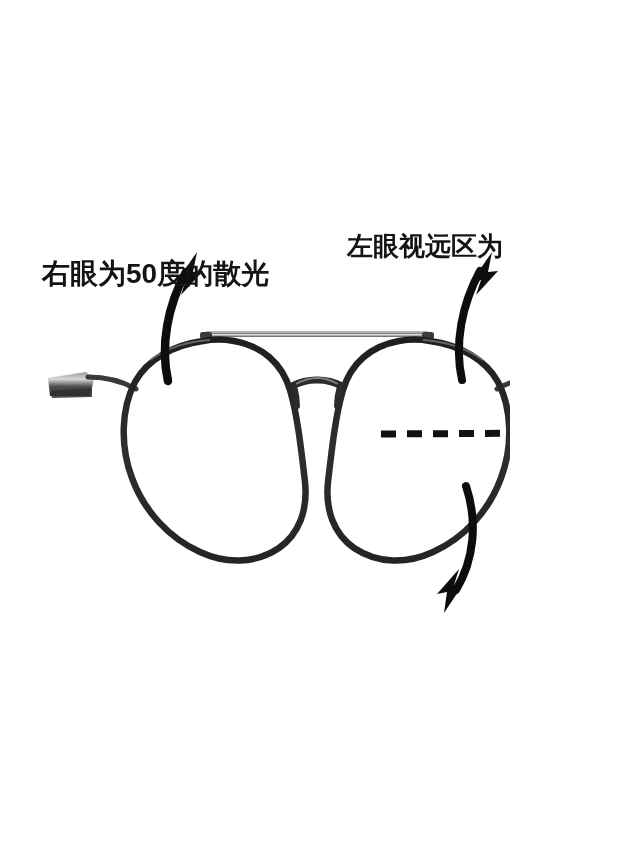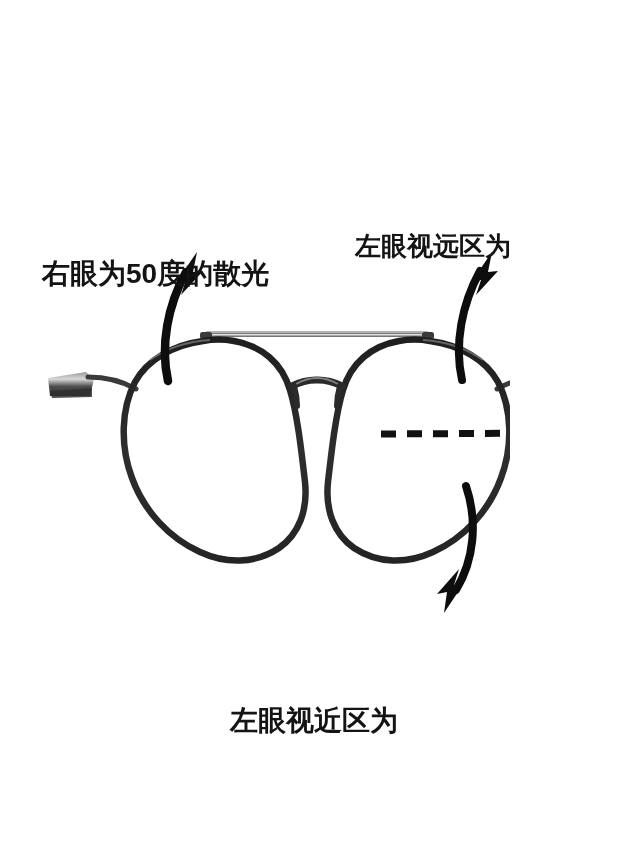--- a/index.html
+++ b/index.html
@@ -29,21 +29,20 @@
     left: 42px;
     top: 193px;
     font-size: 28px;
     text-align: left;
   }
   #label-left-distance {
     left: 347px;
     top: 171px;
     font-size: 26px;
     text-align: left;
-    margin-left: 8px;
   }
   #label-left-near {
     left: 230px;
     top: 640px;
     font-size: 28px;
     text-align: left;
   }
   #glasses-figure {
     position: absolute;
     left: 0;
@@ -158,18 +157,17 @@
 
   <div class="annot" id="label-right-eye">
     <div>右眼为50度的散光</div>
   </div>
 
   <div class="annot" id="label-left-distance">
     <div>左眼视远区为</div>
   </div>
 
   <div class="annot" id="label-left-near">
-    <div>左眼视近区为</div>
     
     
   </div>
 
 </div>
 
 </body></html>

